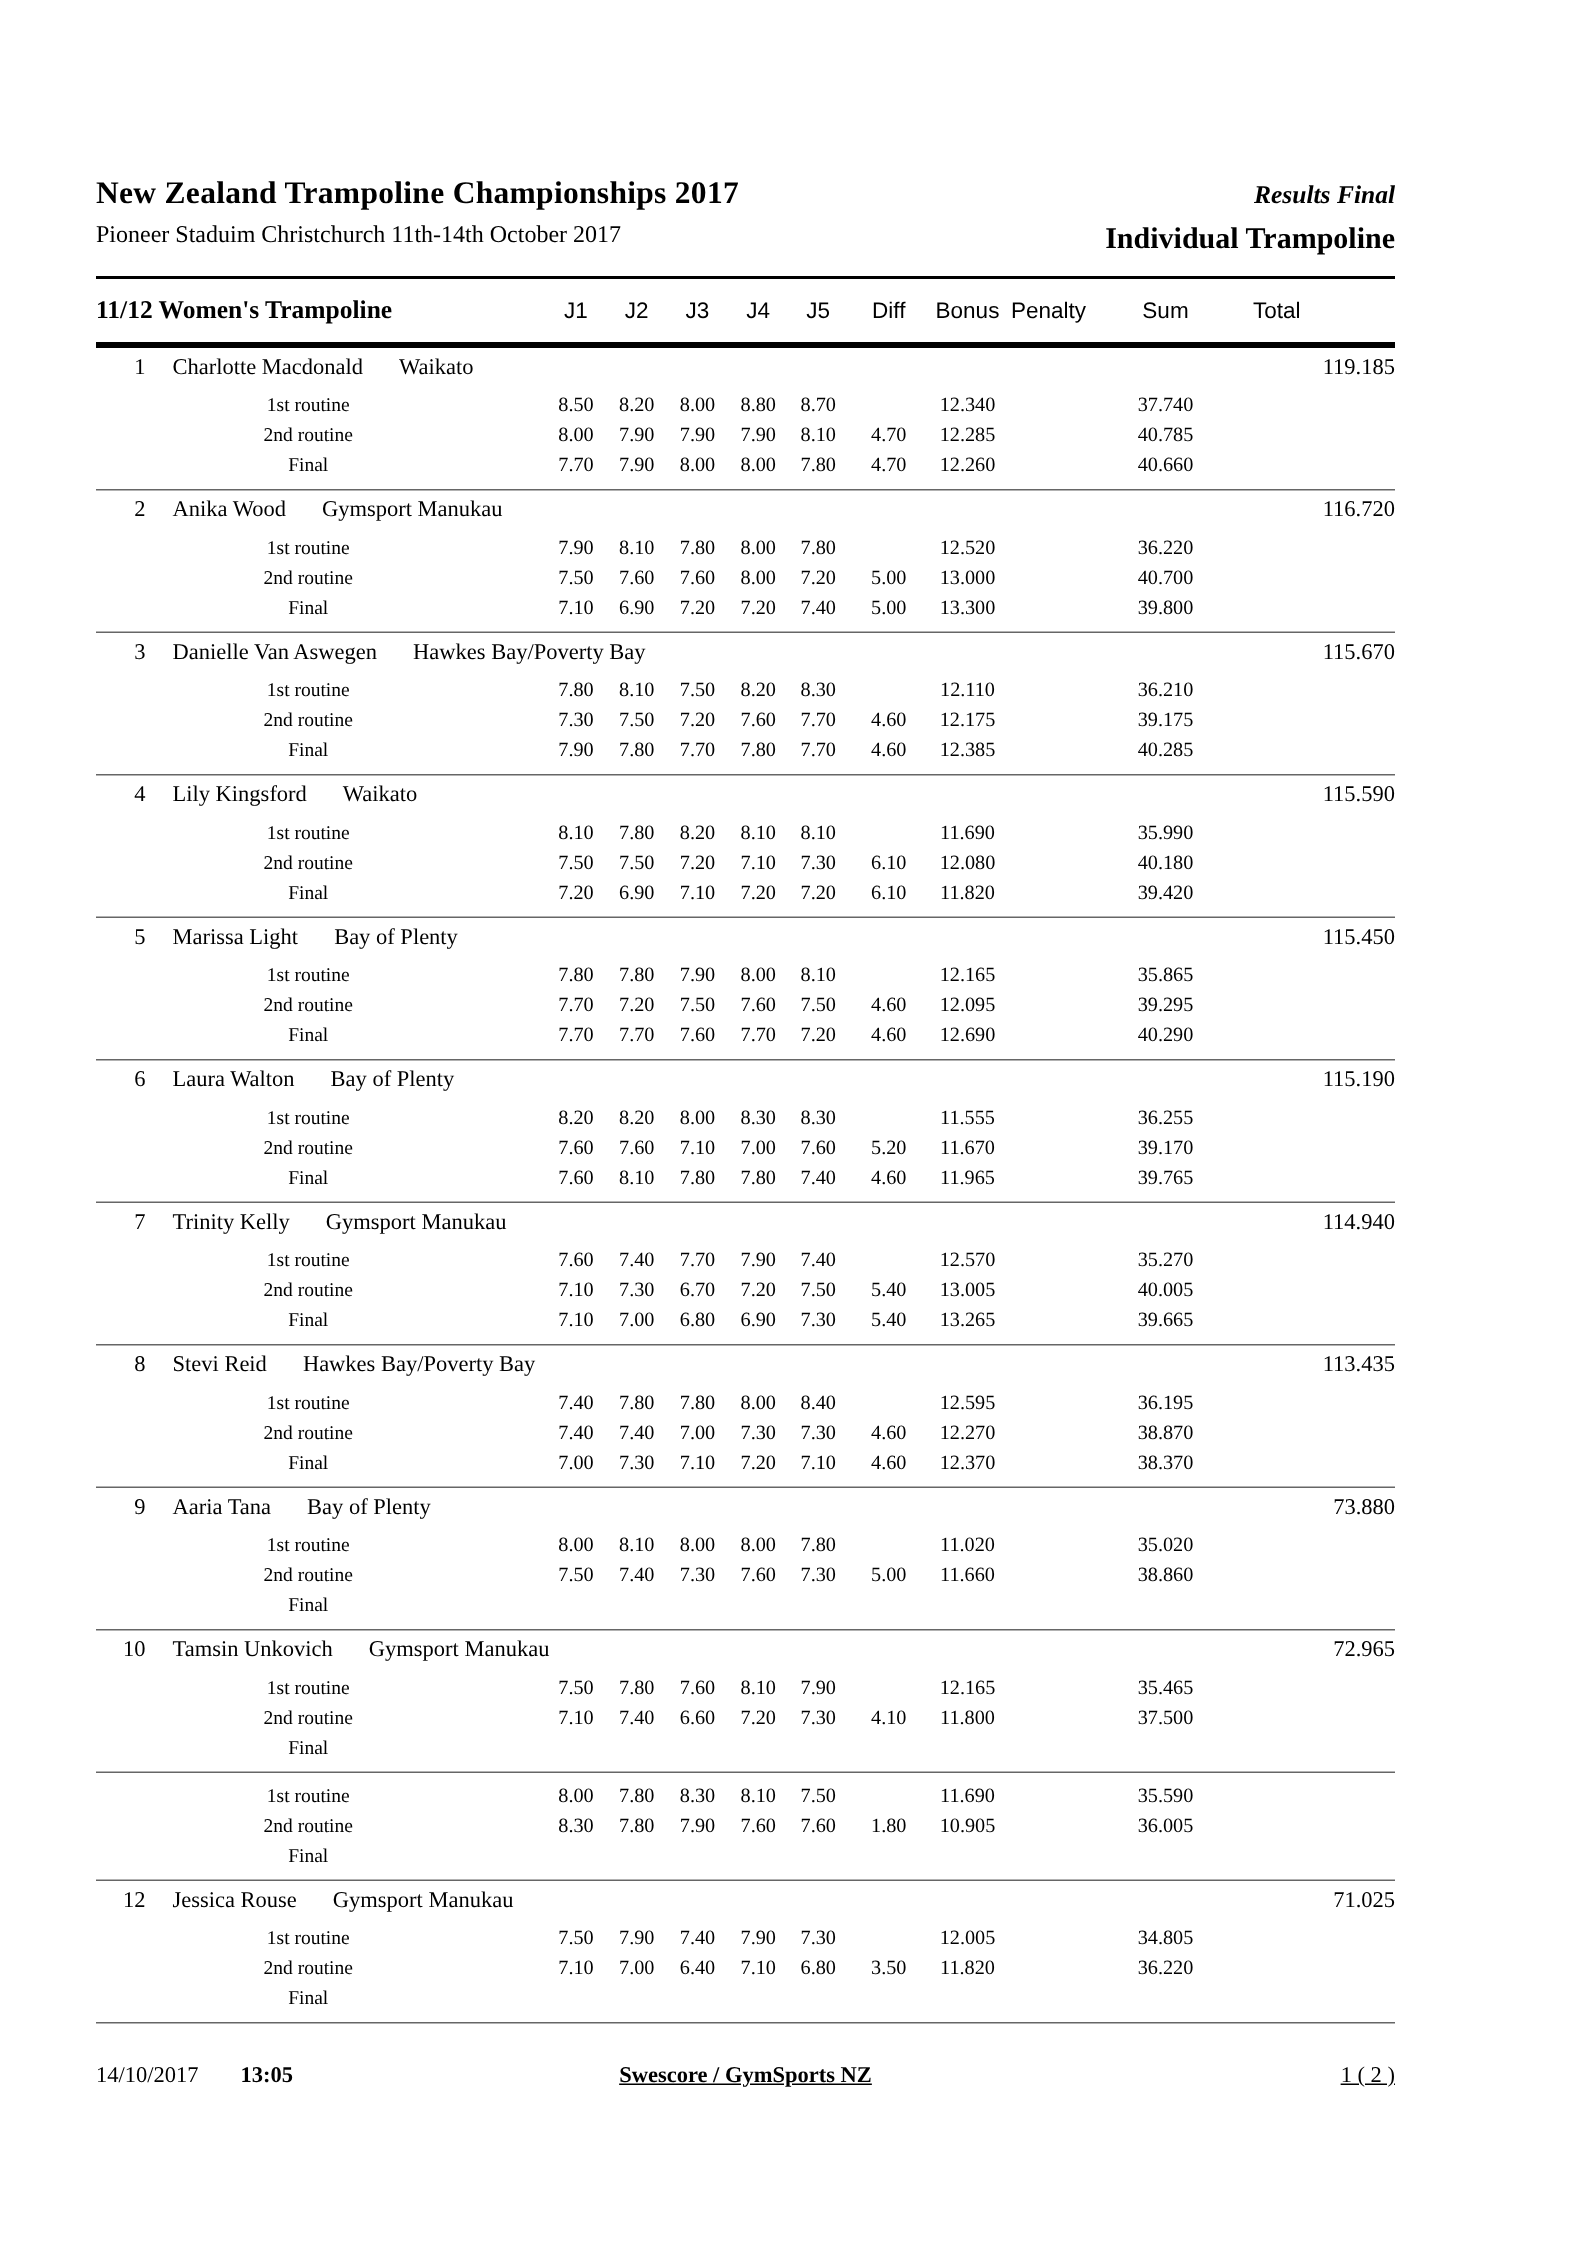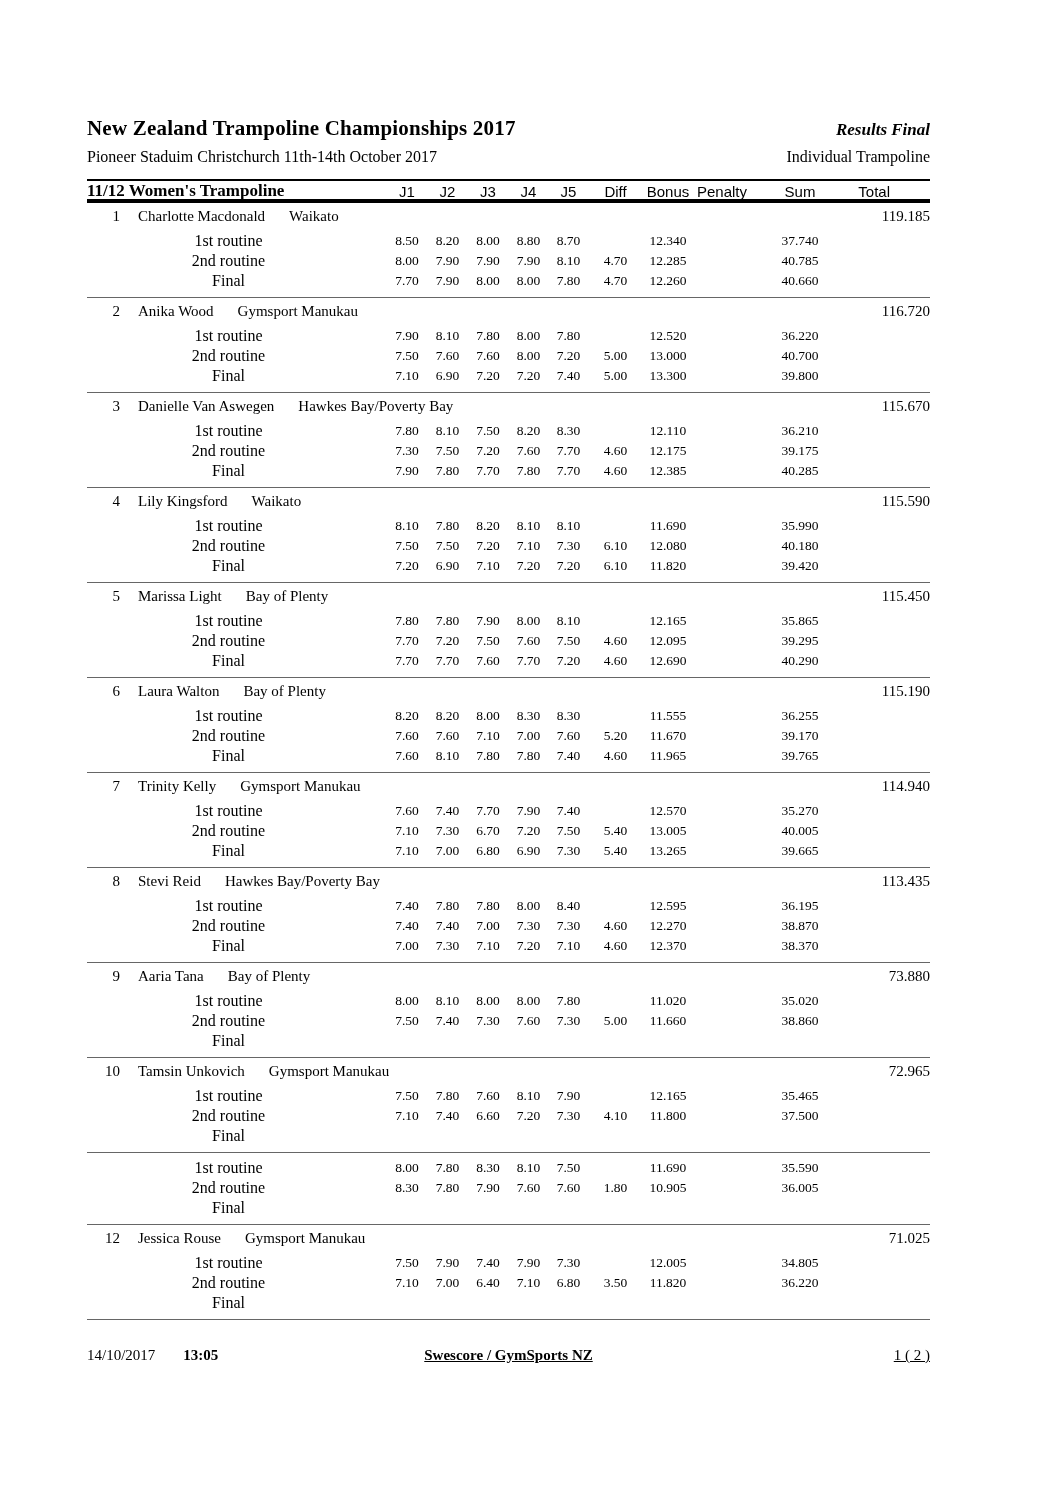--- a/index.html
+++ b/index.html
@@ -5,54 +5,54 @@
   * { box-sizing: border-box; margin: 0; padding: 0; }
   html, body { background: #ffffff; }
   body {
     width: 1059px; height: 1497px;
     font-family: "Liberation Serif", serif;
     color: #000;
     overflow: hidden;
   }
   .page {
     width: 1059px; height: 1497px;
-    padding: 116px 129px 0 87px;
+    padding: 116px 129px 0 64px;
     position: relative;
   }
   
   .hdr-row1 { display: flex; justify-content: space-between; align-items: baseline; }
   .doc-title { font-size: 21px; font-weight: bold; letter-spacing: 0.2px; }
   .results-label { font-size: 17px; font-weight: bold; font-style: italic; }
   .hdr-row2 { display: flex; justify-content: space-between; align-items: flex-start; margin-top: 7px; }
   .doc-subtitle { font-size: 16px; }
-  .event-label { font-size: 16px; font-weight: normal; }
+  .event-label { font-size: 20px; font-weight: bold; }
   .rule-top { border-top: 2px solid #000; margin-top: 13px; }
   .rule-thick { border-top: 4px solid #000; }
   
   .score-grid {
     display: grid;
     grid-template-columns: 283px 17px 40px 41px 40px 41px 39px 55px 50px 58px 98px 41px;
     align-items: center;
   }
-  .col-header { height: 18px; }
+  .col-header { height: 42px; }
   .col-header .cell { font-family: "Liberation Sans", sans-serif; font-size: 15px; text-align: center; }
   .col-header .section-title {
     font-family: "Liberation Serif", serif;
     font-size: 17px; font-weight: bold; text-align: left; white-space: nowrap;
   }
   .col-header .cell.c-total { text-align: right; }
   
   .athlete-block { padding: 5px 0 6px 0; border-bottom: 1px solid #666; }
   .name-row { display: flex; align-items: baseline; height: 23px; font-size: 15px; }
   .rank { width: 33px; text-align: right; }
   .athlete-name { margin-left: 18px; }
   .athlete-club { margin-left: 24px; }
   .athlete-total { margin-left: auto; }
   .score-row { height: 20px; font-size: 13.5px; }
-  .score-row .routine-label { text-align: right; font-size: 16px; }
+  .score-row .routine-label { text-align: right; font-size: 13px; }
   .score-row .cell { text-align: center; }
   .score-row .cell.c-total { text-align: right; }
   
   .doc-footer {
     display: grid; grid-template-columns: 1fr auto 1fr;
     align-items: baseline; margin-top: 27px; font-size: 15px;
   }
   .footer-left { justify-self: start; }
   .footer-time { margin-left: 28px; font-weight: bold; }
   .footer-center { justify-self: center; font-weight: bold; text-decoration: underline; }

